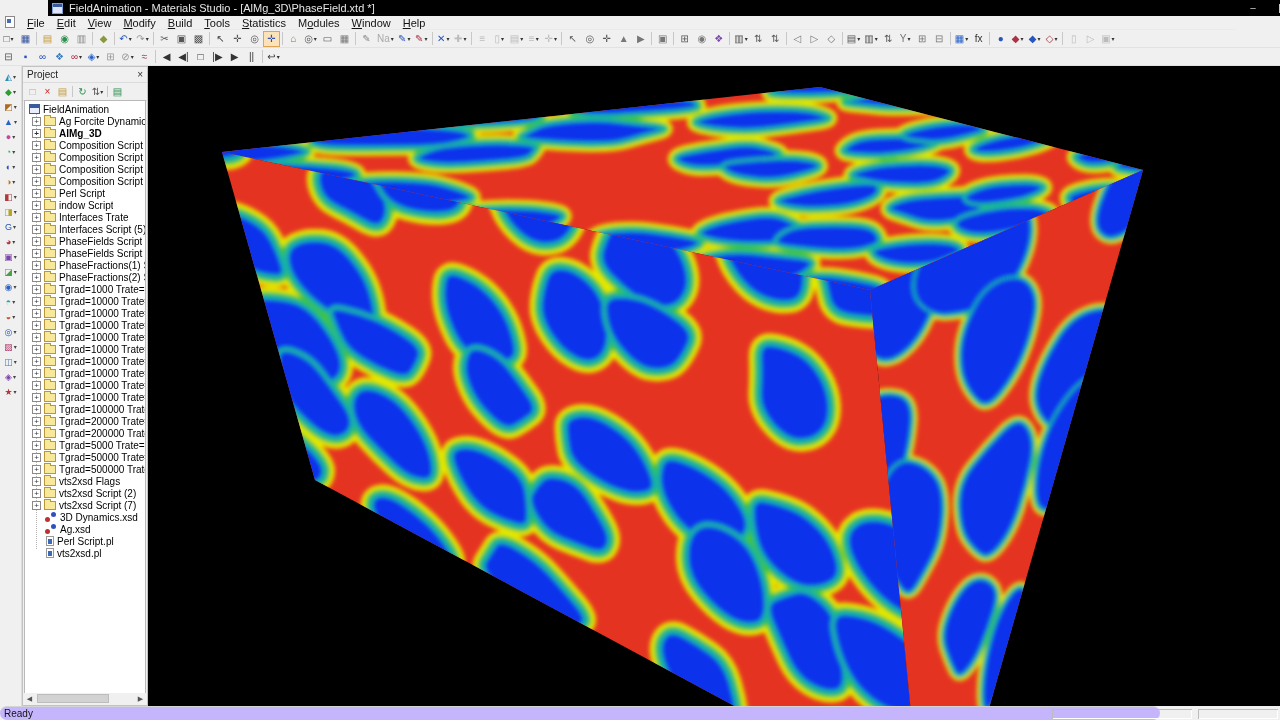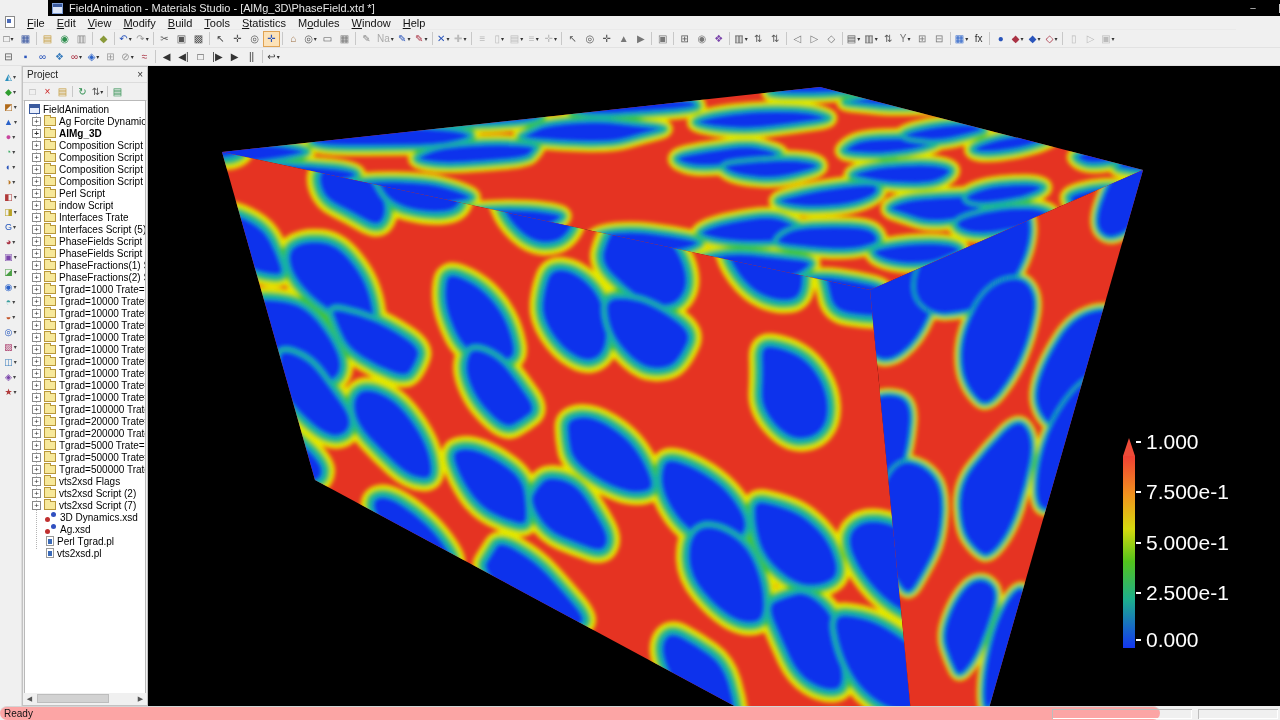--- a/index.html
+++ b/index.html
@@ -78,21 +78,21 @@
   .viewport{position:absolute;left:148px;top:66px;width:1132px;height:640px;background:#000;overflow:hidden;}
   .legend{position:absolute;left:975px;top:370px;width:150px;height:215px;}
   .legend-arrow{position:absolute;left:0;top:2px;width:0;height:0;
                 border-left:6px solid transparent;border-right:6px solid transparent;
                 border-bottom:18px solid #ee4b38;}
   .legend-bar{position:absolute;left:0;top:20px;width:12px;height:192px;
               background:linear-gradient(to top,#1336f0 0%,#1dae8e 25%,#53c31c 45%,#d6d90e 62%,#f1921e 80%,#f04034 100%);}
   .legend-tick{position:absolute;left:13px;width:5px;height:2px;background:#fff;}
   .legend-label{position:absolute;left:23px;color:#fff;font-size:21px;line-height:21px;white-space:nowrap;}
   
-  .statusbar{position:absolute;left:0;top:706px;width:1160px;height:14px;background:#fca5a5;
+  .statusbar{position:absolute;left:0;top:706px;width:1160px;height:14px;background:#c4b5fd;
              border-top:1px solid #d4d4d4;box-sizing:border-box;font-size:10px;color:#111;border-radius:7px;}
   .status-text{position:absolute;left:4px;top:1px;}
   .status-cell{position:absolute;top:2px;height:10px;box-shadow:inset 1px 1px 0 #bdbdbd, inset -1px -1px 0 #fff;}
   .sc1{left:1052px;width:140px;} .sc2{left:1198px;width:80px;}
 </style>
 </head>
 <body>
 
 <div class="app">
 
@@ -695,21 +695,21 @@
           <div class="trow">
             <span class="icon-model"></span>
             <span class="tlabel">3D Dynamics.xsd</span>
           </div>
           <div class="trow">
             <span class="icon-model"></span>
             <span class="tlabel">Ag.xsd</span>
           </div>
           <div class="trow">
             <span class="icon-perl"></span>
-            <span class="tlabel">Perl Tgrad.pl</span>
+            <span class="tlabel">Perl Script.pl</span>
           </div>
           <div class="trow">
             <span class="icon-perl"></span>
             <span class="tlabel">vts2xsd.pl</span>
           </div>
         </div>
     </div>
     <div class="hscroll">
       <div class="harrow">◀</div>
       <div class="hthumb"></div>
@@ -971,36 +971,20 @@
             <path d="M854.5,364.8Q870.7,348.1 879.5,360.6Q888.2,373.1 883.5,396.7Q878.7,420.3 871.3,442.7Q863.9,465.2 852.5,479.7Q841.1,494.2 833.2,489.1Q825.3,484.0 818.4,473.6Q811.6,463.2 810.6,440.4Q809.6,417.5 823.9,399.5Q838.2,381.5 854.5,364.8Z" fill="#0f30ec" stroke="#17b3a3" stroke-width="3" stroke-linejoin="round"></path>
             <path d="M831.0,512.6Q840.0,511.8 846.0,519.7Q852.0,527.6 846.1,546.1Q840.2,564.7 833.6,580.6Q827.0,596.5 818.7,605.2Q810.5,614.0 805.6,604.4Q800.8,594.8 796.7,582.1Q792.5,569.4 798.4,552.8Q804.3,536.2 813.1,524.7Q821.9,513.3 831.0,512.6Z" fill="#0f30ec" stroke="#17b3a3" stroke-width="3" stroke-linejoin="round"></path>
             <path d="M976.3,168.1Q961.0,177.0 952.2,167.6Q943.5,158.2 951.7,135.5Q959.8,112.8 974.4,90.4Q989.0,68.0 1009.0,56.8Q1028.9,45.6 1036.7,55.0Q1044.4,64.3 1041.5,80.8Q1038.5,97.3 1029.0,115.8Q1019.4,134.4 1005.5,146.8Q991.5,159.1 976.3,168.1Z" fill="#0f30ec" stroke="#17b3a3" stroke-width="3" stroke-linejoin="round"></path>
             <path d="M890.6,309.4Q896.5,292.0 909.6,271.6Q922.7,251.2 940.2,245.2Q957.8,239.1 968.2,246.1Q978.6,253.0 968.3,275.5Q957.9,298.0 947.4,315.7Q936.8,333.4 922.2,349.2Q907.7,364.9 899.3,357.9Q891.0,350.9 887.8,338.9Q884.6,326.9 890.6,309.4Z" fill="#0f30ec" stroke="#17b3a3" stroke-width="3" stroke-linejoin="round"></path>
             <path d="M921.9,427.9Q907.9,446.5 897.5,445.0Q887.1,443.6 886.9,423.6Q886.7,403.6 893.8,379.7Q901.0,355.8 916.5,334.4Q932.0,313.0 946.9,308.6Q961.7,304.2 969.4,312.6Q977.1,320.9 968.6,344.7Q960.2,368.5 948.1,388.9Q936.0,409.3 921.9,427.9Z" fill="#0f30ec" stroke="#17b3a3" stroke-width="3" stroke-linejoin="round"></path>
             <path d="M834.6,617.2Q835.6,600.7 841.1,577.9Q846.6,555.2 855.3,539.3Q864.1,523.4 870.8,521.4Q877.5,519.4 879.5,529.5Q881.5,539.7 875.5,562.8Q869.5,585.9 859.8,609.8Q850.1,633.8 843.8,640.7Q837.5,647.6 835.5,640.7Q833.5,633.8 834.6,617.2Z" fill="#0f30ec" stroke="#17b3a3" stroke-width="3" stroke-linejoin="round"></path>
             <path d="M823.1,739.3Q812.6,768.2 810.8,765.8Q809.1,763.4 807.6,760.9Q806.0,758.4 810.3,737.1Q814.6,715.7 821.2,694.2Q827.8,672.7 835.0,657.2Q842.3,641.7 851.2,629.8Q860.2,617.9 855.4,640.5Q850.7,663.2 842.1,686.8Q833.6,710.3 823.1,739.3Z" fill="#0f30ec" stroke="#17b3a3" stroke-width="3" stroke-linejoin="round"></path>
           </g>
         </g>
       </svg>
-    <div class="legend">
-      <div class="legend-arrow"></div>
-      <div class="legend-bar"></div>
-      <div>
-          <div class="legend-tick" style="top: 5px;"></div>
-          <div class="legend-label" style="top: -5px;">1.000</div>
-          <div class="legend-tick" style="top: 55px;"></div>
-          <div class="legend-label" style="top: 45px;">7.500e-1</div>
-          <div class="legend-tick" style="top: 106px;"></div>
-          <div class="legend-label" style="top: 96px;">5.000e-1</div>
-          <div class="legend-tick" style="top: 156px;"></div>
-          <div class="legend-label" style="top: 146px;">2.500e-1</div>
-          <div class="legend-tick" style="top: 203px;"></div>
-          <div class="legend-label" style="top: 193px;">0.000</div>
-        </div>
-    </div>
   </div>
 
   <div class="statusbar">
     <div class="status-text">Ready</div>
     <div class="status-cell sc1"></div>
     <div class="status-cell sc2"></div>
   </div>
 
 </div>
 

